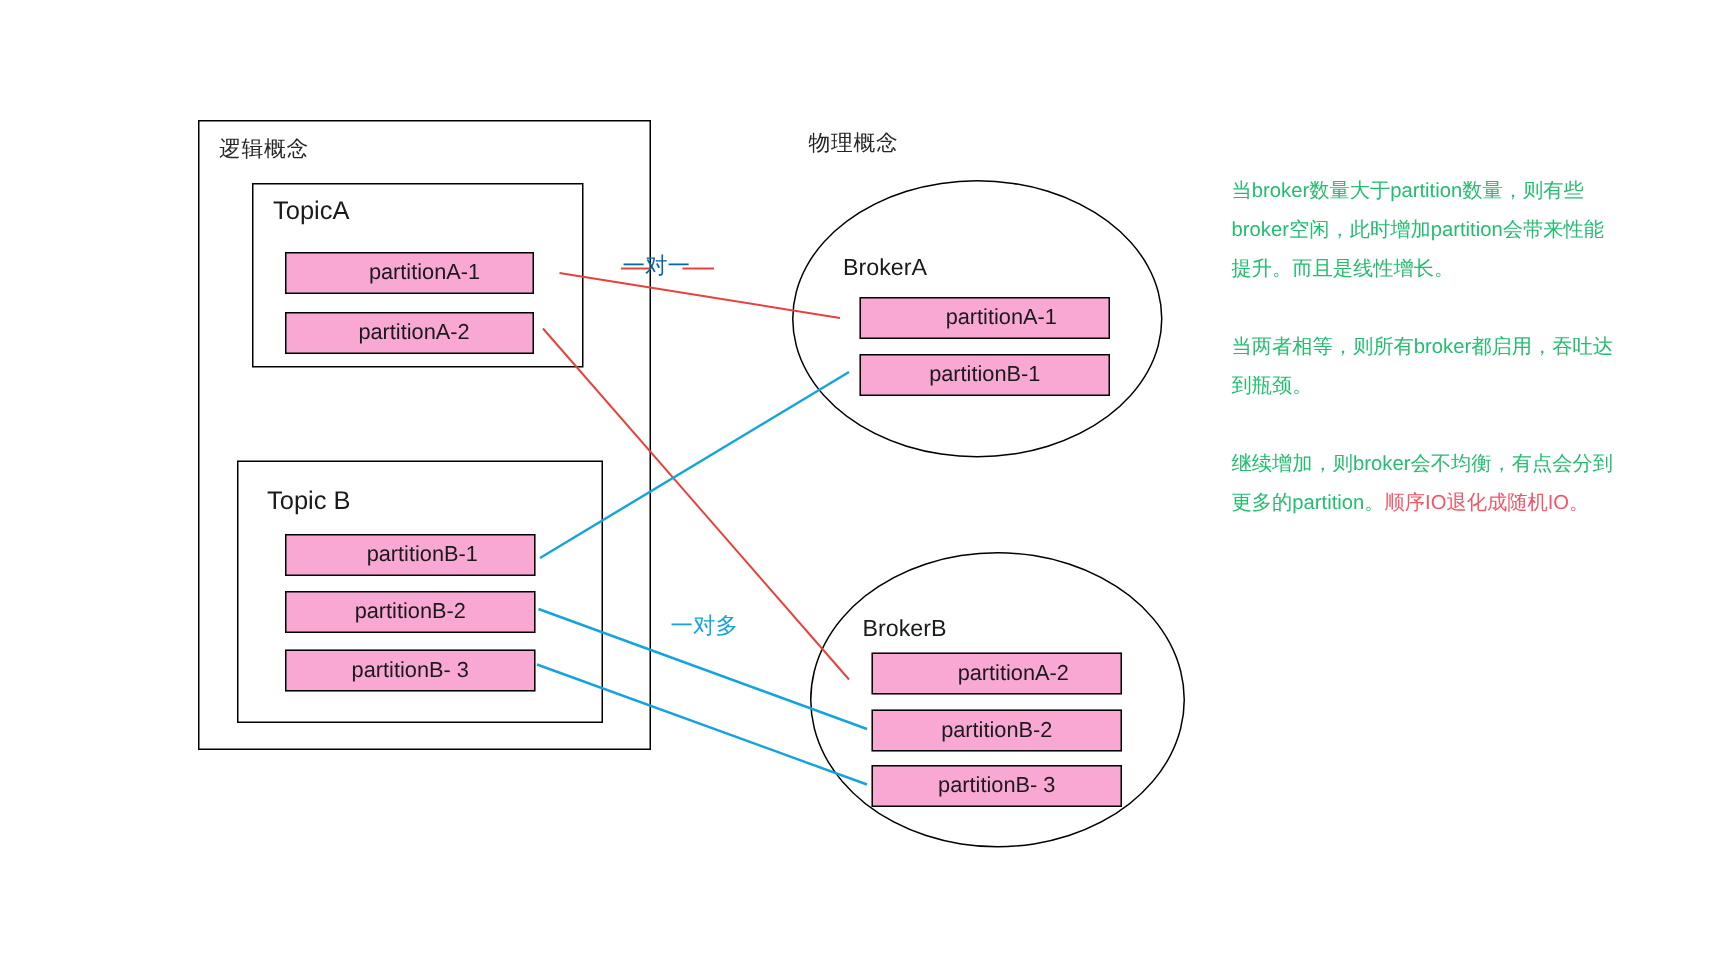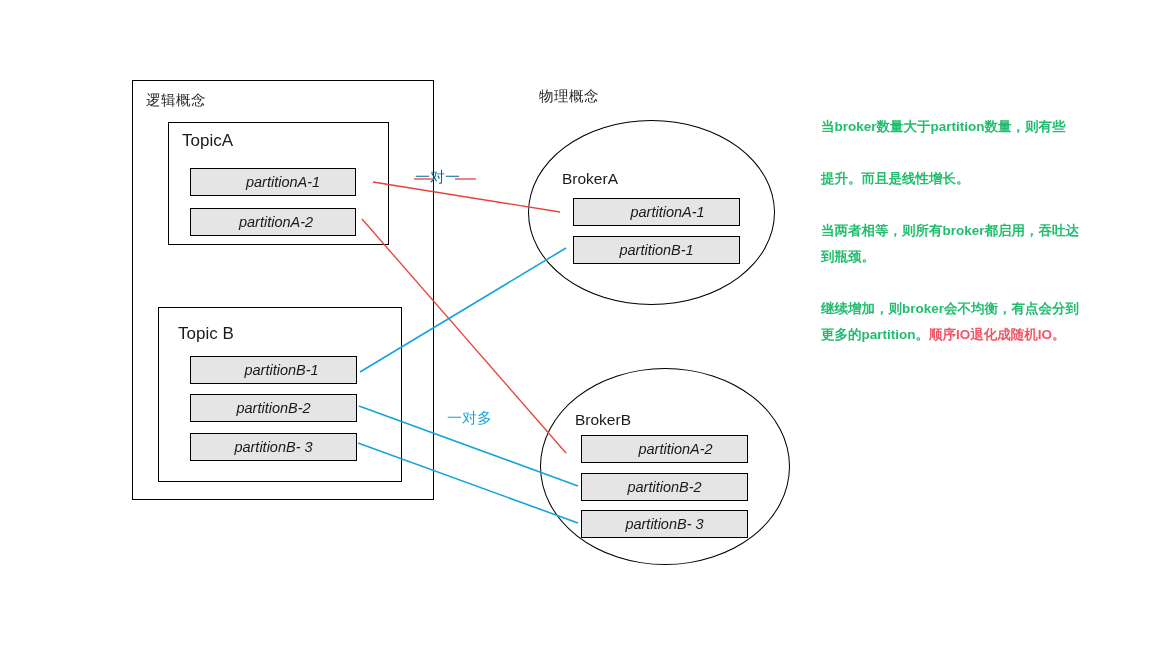--- a/index.html
+++ b/index.html
@@ -58,28 +58,27 @@
   .broker-title {
     font-size: 15.5px;
     color: #1a1a1a;
   }
 
   
   .chip {
     position: absolute;
     box-sizing: border-box;
     border: 1.4px solid #000000;
-    background: #e5e5e5;
+    background: #f9a8d4;
     display: flex;
     align-items: center;
     justify-content: center;
     font-size: 14.5px;
     color: #1a1a1a;
     white-space: nowrap;
-    font-style: italic;
   }
 
   
   .rel-label {
     position: absolute;
     font-size: 15px;
     white-space: nowrap;
     line-height: 1;
   }
   .rel-label.red  { color: #0369a1; font-family: Liberation Mono, monospace; }
@@ -155,25 +154,25 @@
     <line x1="360" y1="372" x2="566" y2="248" stroke="#15a3dd" stroke-width="1.6"></line>
 
     <line x1="359" y1="406" x2="578" y2="486" stroke="#15a3dd" stroke-width="1.6"></line>
 
     <line x1="358" y1="443" x2="578" y2="523" stroke="#15a3dd" stroke-width="1.6"></line>
   </svg>
 
   <div class="rel-label red" style="left:415px; top:171px;">一对一</div>
   <div class="rel-label blue" style="left:447px; top:410px;">一对多</div>
 
-  <div class="notes" style="left:821px; top:114px;font-weight:bold;">
+  <div class="notes" style="left:821px; top:114px;">
 
     <p class="note-p">
       <span class="green">当broker数量大于partition数量，则有些</span><br>
-      <br>
+      <span class="green">broker空闲，此时增加partition会带来性能</span><br>
       <span class="green">提升。而且是线性增长。</span>
     </p>
 
     <p class="note-p">
       <span class="green">当两者相等，则所有broker都启用，吞吐达</span><br>
       <span class="green">到瓶颈。</span>
     </p>
 
     <p class="note-p">
       <span class="green">继续增加，则broker会不均衡，有点会分到</span><br>

